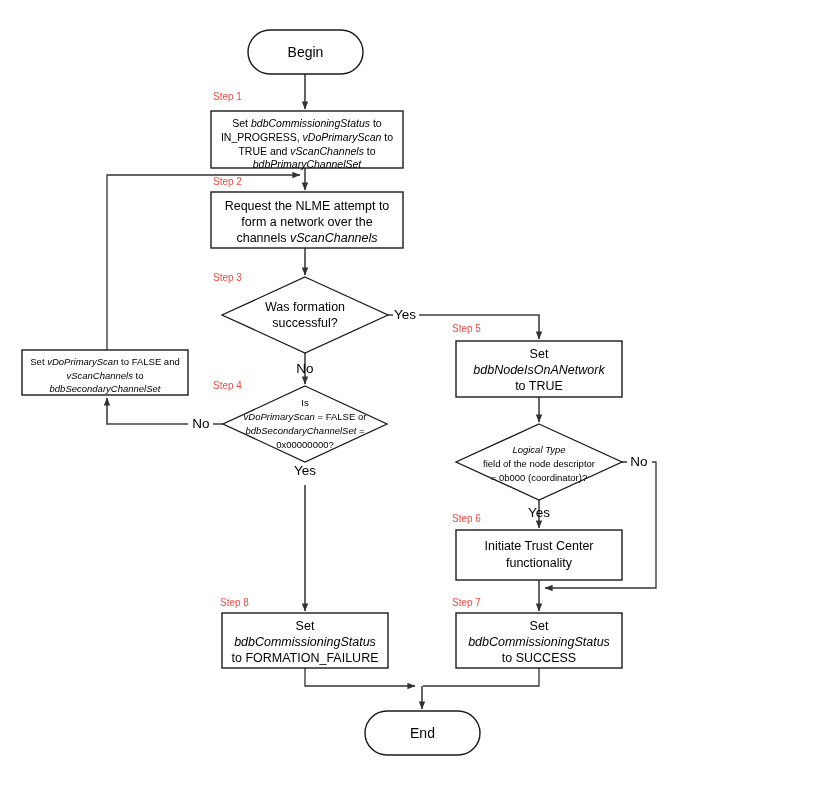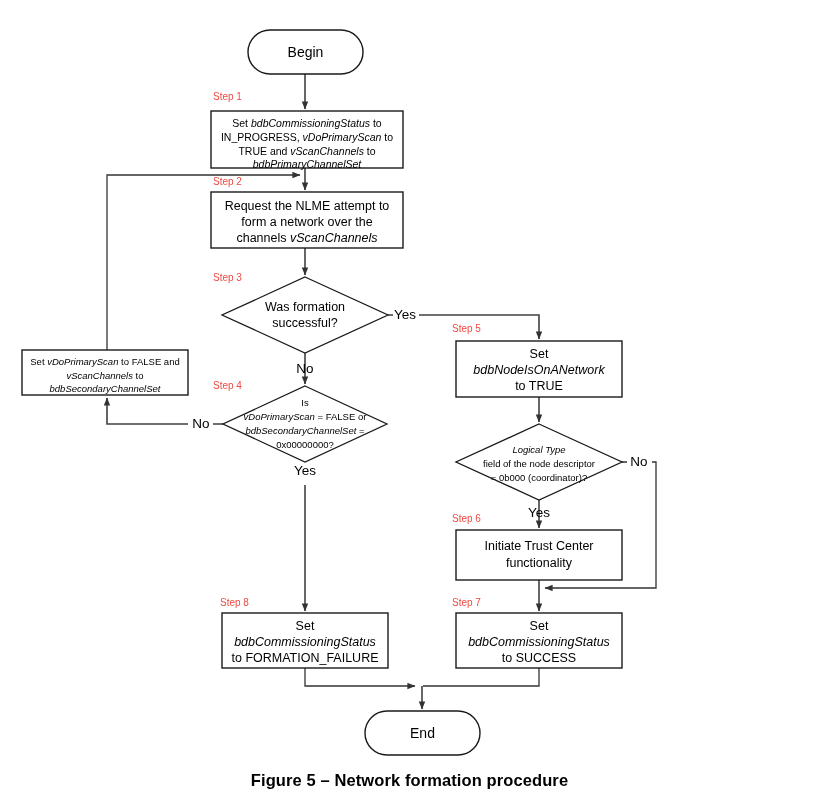--- a/index.html
+++ b/index.html
@@ -265,15 +265,14 @@
       <text class="branch-label" x="405" y="315">Yes</text>
       <text class="branch-label" x="305" y="369">No</text>
       <text class="branch-label" x="201" y="424">No</text>
       <text class="branch-label" x="305" y="471">Yes</text>
       <text class="branch-label" x="639" y="462">No</text>
       <text class="branch-label" x="539" y="513">Yes</text>
     </g>
 
   </svg>
 
-  <div class="figure-caption" style="top:771px;">Figure 5 – Network formation procedure</div>
 
 </div>
 
 </body></html>

